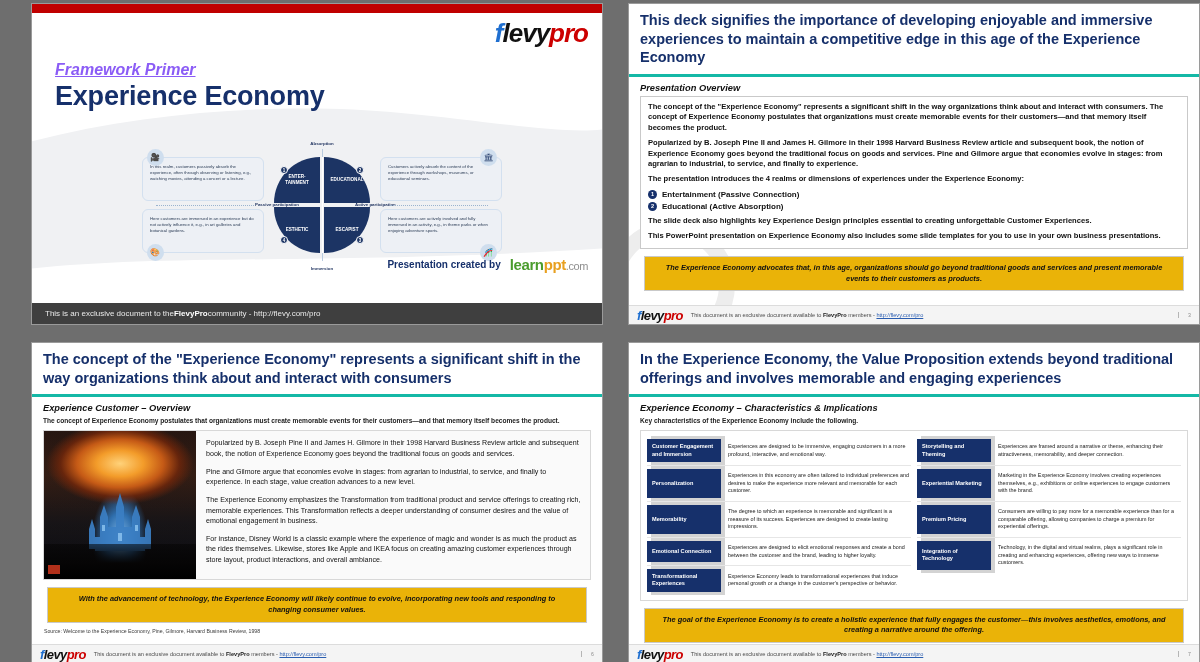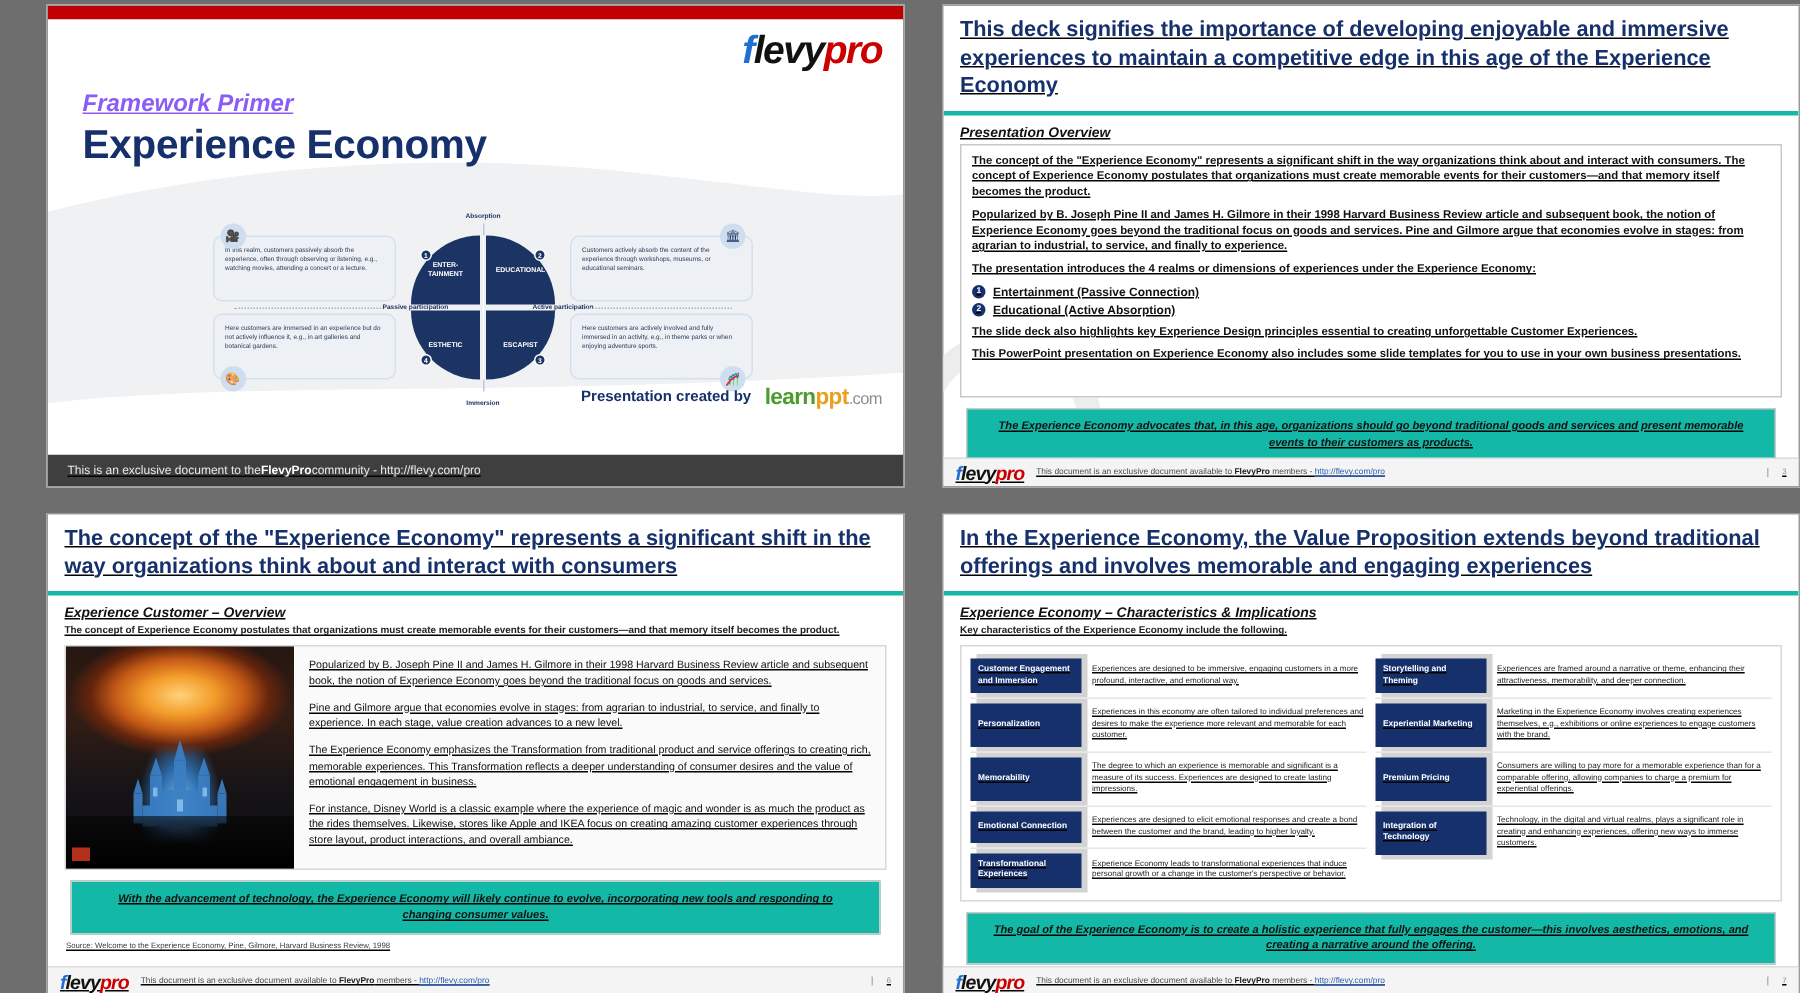--- a/index.html
+++ b/index.html
@@ -9,21 +9,20 @@
     font-family: "Liberation Sans", sans-serif;
     overflow: hidden;
   }
   .grid {
     width: 1200px; height: 605px;
     display: grid;
     grid-template-columns: 572px 572px;
     grid-template-rows: 322px 322px;
     column-gap: 25px; row-gap: 17px;
     padding: 3px 0 4px 31px;
-    text-decoration: underline;
   }
   .slide {
     background: #ffffff;
     border: 1px solid #9a9a9a;
     position: relative;
     overflow: hidden;
   }
 
   
   .s1 { display: flex; flex-direction: column; }
@@ -169,31 +168,31 @@
     border-left: 1px solid #b5b5b5; padding-left: 9px;
     font-size: 5.2px; color: #8c8c8c;
   }
 
   
   .s2-overviewbox {
     border: 1px solid #c9c9c9; padding: 5px 7px 6px 7px;
     margin-top: 1px; background: #fff; position: relative; z-index: 2;
   }
   .s2-p { font-size: 7.6px; font-weight: bold; color: #111; line-height: 1.38; margin-bottom: 5px; }
-  .s2-p:last-child { margin-bottom: 16px; }
+  .s2-p:last-child { margin-bottom: 0; }
   .s2-realms { display: flex; margin: 3px 0 5px 0; }
   .s2-col { width: 50%; display: flex; flex-direction: column; gap: 3px; }
   .s2-item { display: flex; align-items: center; gap: 5px; font-size: 8px; font-weight: bold; color: #111; }
   .s2-bullet {
     width: 9px; height: 9px; border-radius: 50%; background: #16306b;
     color: #fff; font-size: 5.6px; font-weight: bold;
     display: flex; align-items: center; justify-content: center; flex: 0 0 auto;
   }
   .sc-callout {
-    border: 1px solid #c9c9c9; background: #14b8a6;
+    border: 1px solid #c9c9c9; background: #eab308;
     margin: 7px 4px 2px 4px; padding: 6px 16px;
     font-size: 7.4px; font-style: italic; font-weight: bold; color: #111;
     text-align: center; line-height: 1.45; position: relative; z-index: 2;
   }
   .s2-ghost {
     position: absolute; left: -22px; bottom: -44px;
     width: 128px; height: 128px; border-radius: 50%;
     border: 16px solid #ededed; z-index: 1;
   }
 

